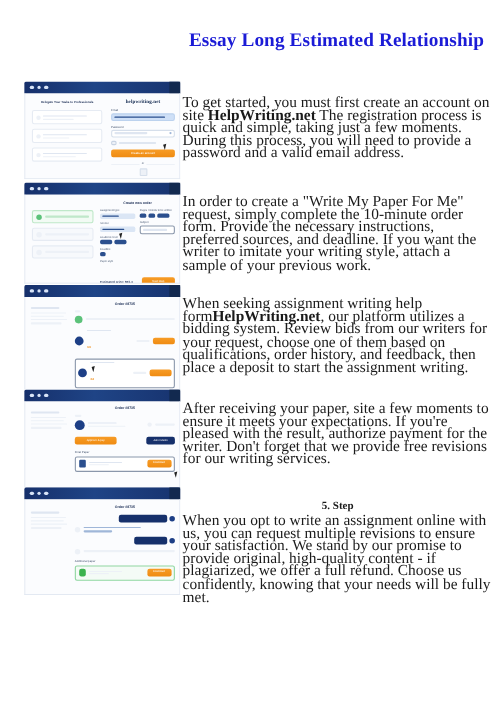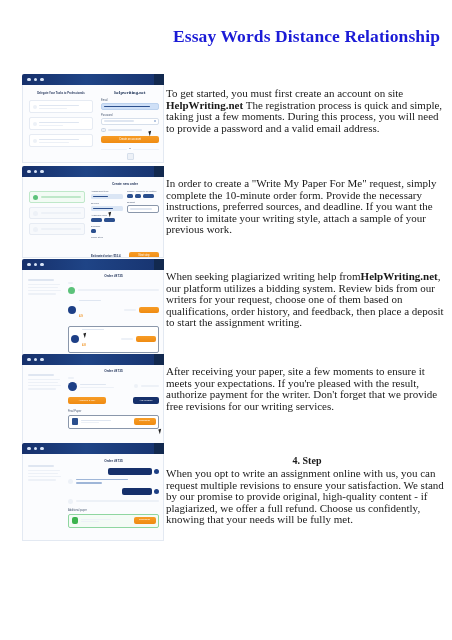--- a/index.html
+++ b/index.html
@@ -38,21 +38,21 @@
   .step-heading {
     text-align: center;
     font-family: "Liberation Serif", serif;
     font-weight: bold;
     font-size: 10px;
     color: #1a1a1a;
     margin: 0 0 2px 0;
   }
   .step-body {
     font-family: "Liberation Serif", serif;
-    font-size: 11px;
+    font-size: 14px;
     line-height: 11.6px;
     color: #1a1a1a;
     text-align: left;
     margin: 0;
   }
   .step-body b { font-weight: bold; }
 
   
   .mockup {
     position: absolute;
@@ -151,21 +151,21 @@
     font-family:"Liberation Sans", sans-serif;
     font-size:3.2px;
     font-weight:bold;
     color:#ef8b12;
     white-space:nowrap;
   }
 </style>
 </head>
 <body>
 
-<div class="page-title">Essay Words Distance Relationship</div>
+<div class="page-title">Essay Long Estimated Relationship</div>
 
 <div class="mockup" style="top:74px;">
   <div class="mk-bar">
     <span class="mk-dot"></span>
     <span class="mk-dot"></span>
     <span class="mk-dot"></span>
   </div>
   <div class="mk-body" style="height:77px;">
 
     <div style="position:absolute;left:6px;top:7px;width:64px;">
@@ -343,21 +343,21 @@
         <span class="sk sk-light" style="width:12px;height:1.5px;"></span>
         <span class="btn-orange" style="width:20px;height:6px;flex:none;"></span>
         <span class="cursor" style="left:15px;top:6px;"></span>
       </div>
 
     </div>
   </div>
 </div>
 
 <div class="step-block" style="top:271px;">
-  <p class="step-body"><span>When seeking plagiarized writing help from</span><b>HelpWriting.net</b><span>, our platform utilizes a bidding system. Review bids from our writers for your request, choose one of them based on qualifications, order history, and feedback, then place a deposit to start the assignment writing.</span></p>
+  <p class="step-body"><span>When seeking assignment writing help form</span><b>HelpWriting.net</b><span>, our platform utilizes a bidding system. Review bids from our writers for your request, choose one of them based on qualifications, order history, and feedback, then place a deposit to start the assignment writing.</span></p>
 </div>
 
 <div class="mockup" style="top:354px;">
   <div class="mk-bar">
     <span class="mk-dot"></span>
     <span class="mk-dot"></span>
     <span class="mk-dot"></span>
   </div>
   <div class="mk-body" style="height:82px;">
     <div style="position:absolute;left:5px;top:9px;width:36px;">
@@ -461,15 +461,15 @@
         </span>
         <span class="btn-orange" style="width:22px;height:6.5px;flex:none;">
           <span class="micro-w" style="display:block;line-height:6.5px;font-size:2.4px;">Download</span>
         </span>
       </div>
     </div>
   </div>
 </div>
 
 <div class="step-block" style="top:455px;">
-  <div class="step-heading">4. Step</div>
+  <div class="step-heading">5. Step</div>
   <p class="step-body"><span>When you opt to write an assignment online with us, you can request multiple revisions to ensure your satisfaction. We stand by our promise to provide original, high-quality content - if plagiarized, we offer a full refund. Choose us confidently, knowing that your needs will be fully met.</span></p>
 </div>
 
 </body></html>

